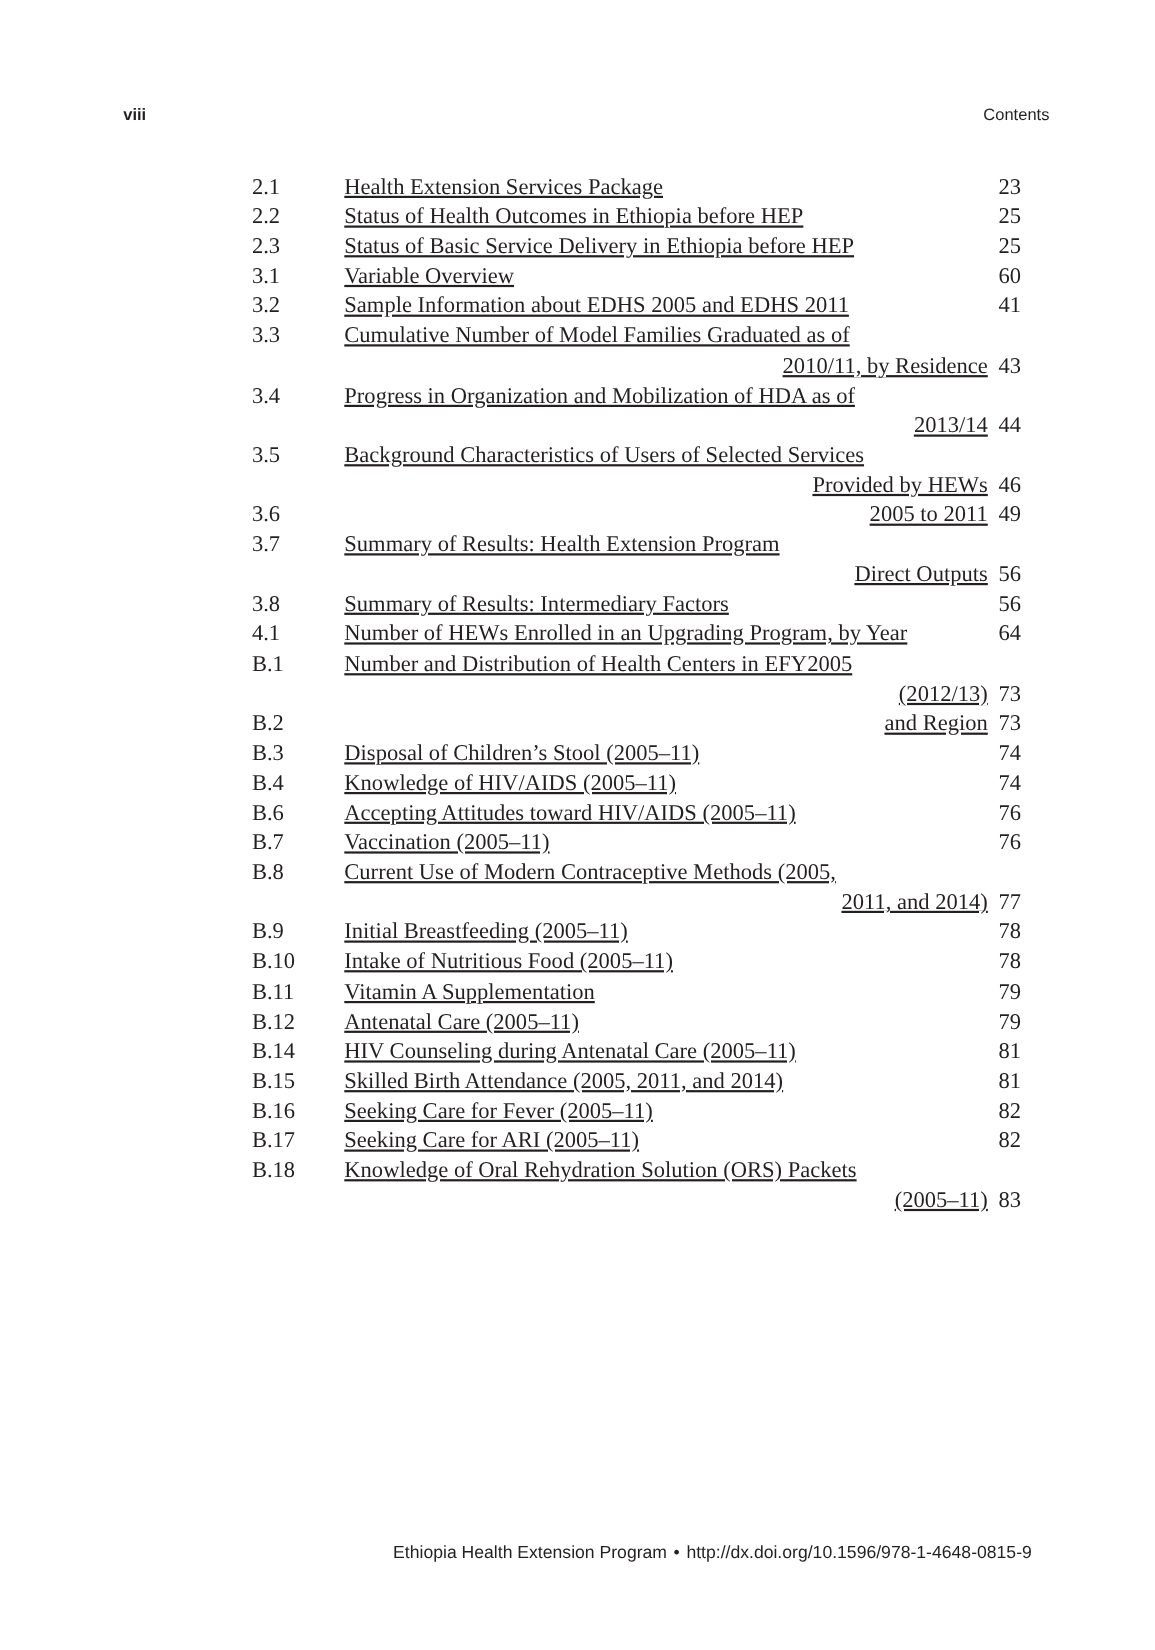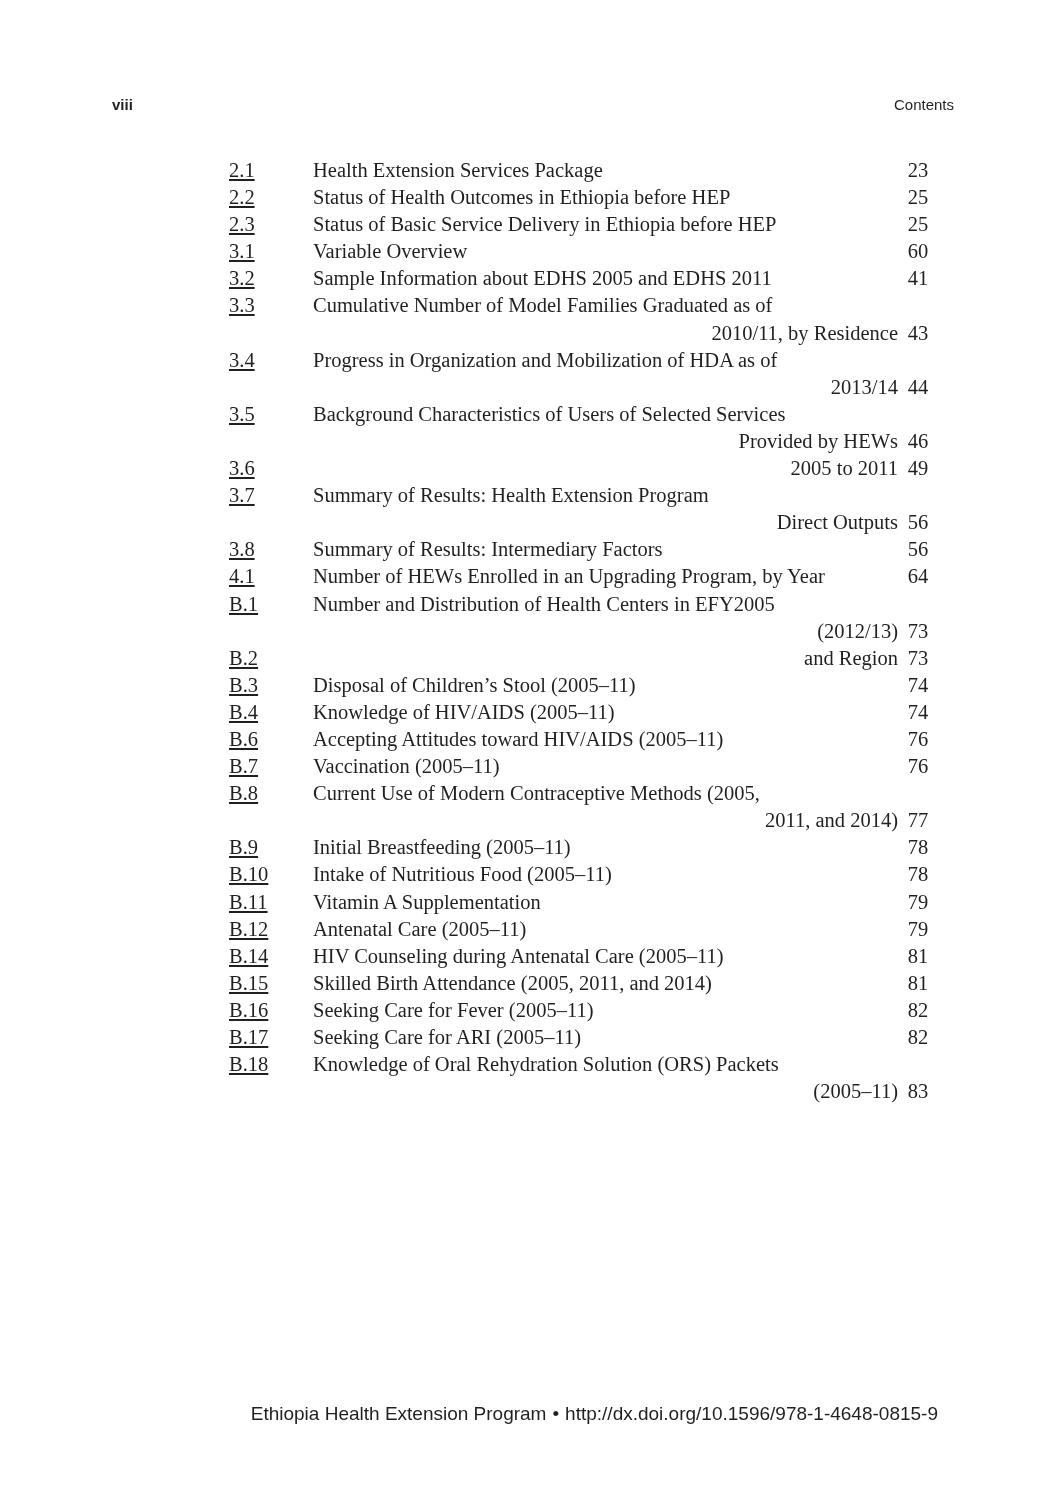--- a/index.html
+++ b/index.html
@@ -4,26 +4,26 @@
   <style>
     html, body { margin: 0; padding: 0; background: #ffffff; }
     body { width: 1050px; height: 1500px; position: relative; overflow: hidden; color: #231f20; }
     .running-head { position: absolute; top: 96px; left: 112px; right: 96px; height: 20px;
       font-family: "Liberation Sans", "DejaVu Sans", sans-serif; font-size: 15px; }
     .folio { position: absolute; left: 0; top: 0; font-weight: bold; }
     .section { position: absolute; right: 0; top: 0; }
     .toc { position: absolute; top: 157px; left: 229px; width: 709px;
       font-family: "Liberation Serif", "DejaVu Serif", serif; font-size: 20.5px; }
     .entry { display: flex; align-items: flex-end; line-height: 27.1px; }
-    .num { width: 84px; flex: none; align-self: flex-start; text-decoration: underline; }
-    .title { flex: 1; }
+    .num { width: 84px; flex: none; align-self: flex-start; }
+    .title { flex: 1; text-decoration: underline; }
     .title .cont { display: block; padding-left: 25px; text-align: right; }
     .page { width: 40px; flex: none; text-align: center; }
     .footer { position: absolute; top: 1403px; right: 112px;
-      font-family: "Liberation Sans", "DejaVu Sans", sans-serif; font-size: 19px; white-space: nowrap; }
+      font-family: "Liberation Sans", "DejaVu Sans", sans-serif; font-size: 16px; white-space: nowrap; }
     .bullet { margin: 0 6px; }
   </style>
 </head>
 <body>
 
 <div class="running-head">
   <span class="folio">viii</span>
   <span class="section">Contents</span>
 </div>
 

